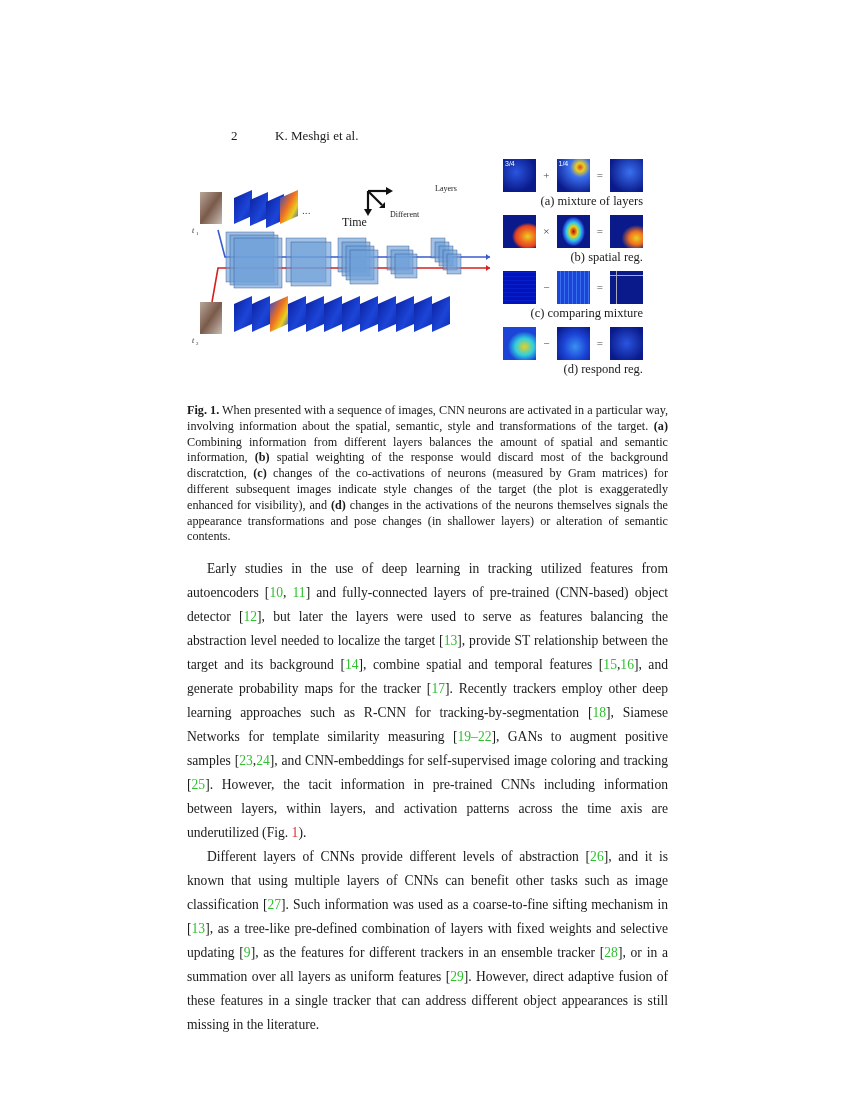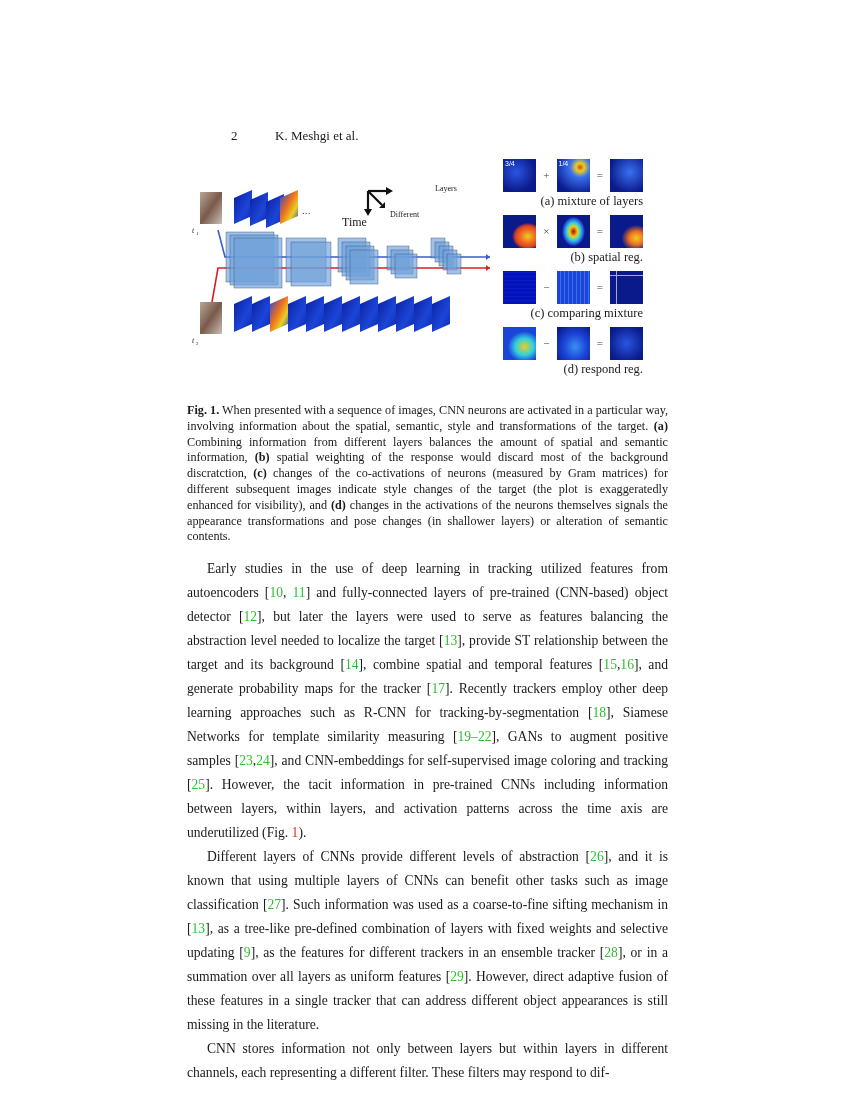--- a/index.html
+++ b/index.html
@@ -167,14 +167,13 @@
   <div class="sublabel">(d) respond reg.</div>
 </div>
 
 <div class="caption">
   <b>Fig. 1.</b><span> When presented with a sequence of images, CNN neurons are activated in a particular way, involving information about the spatial, semantic, style and transformations of the target. </span><b>(a)</b><span> Combining information from different layers balances the amount of spatial and semantic information, </span><b>(b)</b><span> spatial weighting of the response would discard most of the background discratction, </span><b>(c)</b><span> changes of the co-activations of neurons (measured by Gram matrices) for different subsequent images indicate style changes of the target (the plot is exaggeratedly enhanced for visibility), and </span><b>(d)</b><span> changes in the activations of the neurons themselves signals the appearance transformations and pose changes (in shallower layers) or alteration of semantic contents.</span>
 </div>
 
 <div class="bodytext">
   <p><span>Early studies in the use of deep learning in tracking utilized features from autoencoders [</span><a class="cite">10</a><span>, </span><a class="cite">11</a><span>] and fully-connected layers of pre-trained (CNN-based) object detector [</span><a class="cite">12</a><span>], but later the layers were used to serve as features balancing the abstraction level needed to localize the target [</span><a class="cite">13</a><span>], provide ST relationship between the target and its background [</span><a class="cite">14</a><span>], combine spatial and temporal features [</span><a class="cite">15</a><span>,</span><a class="cite">16</a><span>], and generate probability maps for the tracker [</span><a class="cite">17</a><span>]. Recently trackers employ other deep learning approaches such as R-CNN for tracking-by-segmentation [</span><a class="cite">18</a><span>], Siamese Networks for template similarity measuring [</span><a class="cite">19–22</a><span>], GANs to augment positive samples [</span><a class="cite">23</a><span>,</span><a class="cite">24</a><span>], and CNN-embeddings for self-supervised image coloring and tracking [</span><a class="cite">25</a><span>]. However, the tacit information in pre-trained CNNs including information between layers, within layers, and activation patterns across the time axis are underutilized (Fig. </span><a class="ref">1</a><span>).</span></p>
   <p><span>Different layers of CNNs provide different levels of abstraction [</span><a class="cite">26</a><span>], and it is known that using multiple layers of CNNs can benefit other tasks such as image classification [</span><a class="cite">27</a><span>]. Such information was used as a coarse-to-fine sifting mechanism in [</span><a class="cite">13</a><span>], as a tree-like pre-defined combination of layers with fixed weights and selective updating [</span><a class="cite">9</a><span>], as the features for different trackers in an ensemble tracker [</span><a class="cite">28</a><span>], or in a summation over all layers as uniform features [</span><a class="cite">29</a><span>]. However, direct adaptive fusion of these features in a single tracker that can address different object appearances is still missing in the literature.</span></p>
-  <p><span>CNN stores information not only between layers but within layers in different channels, each representing a different filter. These filters may respond to dif-</span></p>
 </div>
 
 </body></html>

